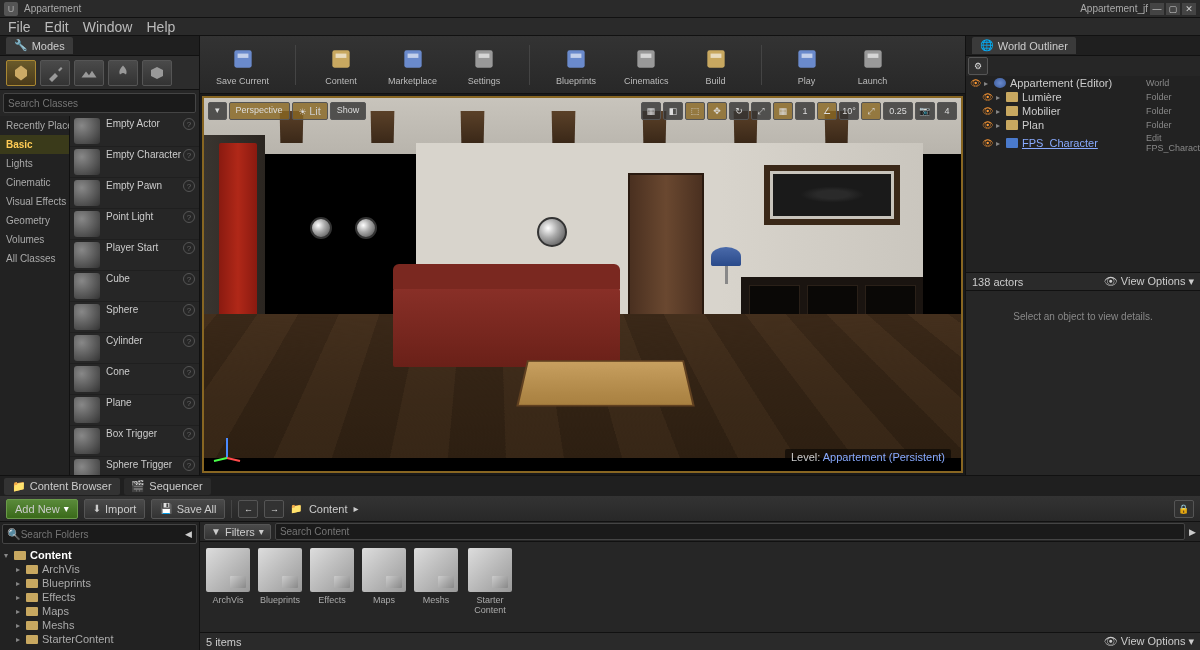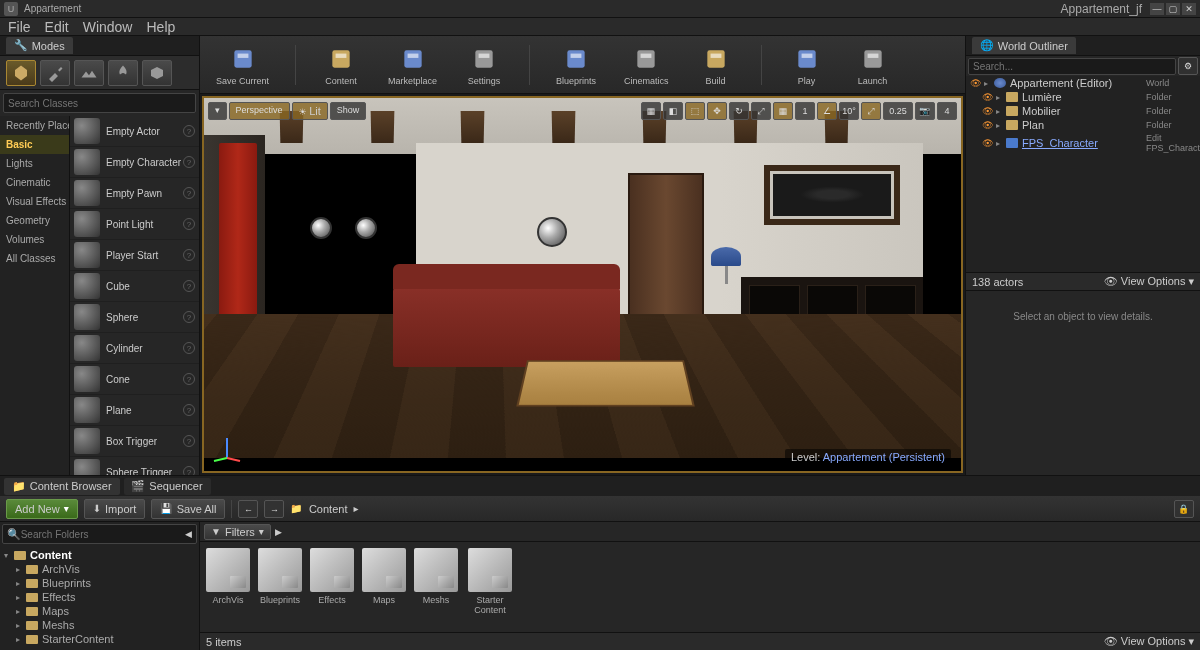--- a/index.html
+++ b/index.html
@@ -2,41 +2,41 @@
 <html><head>
 <meta charset="utf-8">
 <style>
 *{margin:0;padding:0;box-sizing:border-box;font-family:"Segoe UI",Tahoma,sans-serif;font-size:11px;color:#ccc;user-select:none}
 html,body{width:1200px;height:650px;background:#1a1a1a;overflow:hidden}
 .app{display:flex;flex-direction:column;height:100%}
 .titlebar{height:18px;background:#2a2a2a;display:flex;align-items:center;padding:0 4px;border-bottom:1px solid #111}
 .titlebar .logo{width:14px;height:14px;background:#555;border-radius:2px;margin-right:6px;display:flex;align-items:center;justify-content:center;font-size:9px;color:#aaa}
 .titlebar .title{flex:0 0 auto;font-size:10px;color:#aaa}
 .titlebar .spacer{flex:1}
-.titlebar .proj{font-size:12px;color:#aaa;margin-right:6px}
+.titlebar .proj{font-size:10px;color:#aaa;}
 .titlebar .winbtn{width:14px;height:12px;background:#444;margin-left:2px;display:flex;align-items:center;justify-content:center;font-size:9px;cursor:pointer}
 .menubar{height:18px;background:#2a2a2a;display:flex;align-items:center;padding:0 8px;border-bottom:1px solid #111}
 .menubar span{margin-right:14px;font-size:14px;color:#bbb;cursor:pointer}
 .mainrow{flex:1;display:flex;min-height:0}
 .leftcol{width:200px;display:flex;flex-direction:column;background:#262626;border-right:1px solid #111}
 .tabstrip{height:20px;background:#1f1f1f;display:flex;align-items:center;padding:0 6px;border-bottom:1px solid #111}
 .tabstrip .tab{background:#333;padding:2px 8px;border-radius:2px 2px 0 0;font-size:10px;margin-right:4px;display:flex;align-items:center;gap:4px}
 .tabstrip .tab.active{background:#3a3a3a}
 .modesicons{height:34px;background:#2c2c2c;display:flex;align-items:center;padding:0 6px;gap:4px;border-bottom:1px solid #111}
 .modesicons .mi{width:30px;height:26px;background:linear-gradient(#4a4a4a,#333);border:1px solid #555;border-radius:2px;display:flex;align-items:center;justify-content:center;cursor:pointer}
 .modesicons .mi.active{background:linear-gradient(#6a5a2a,#4a3a1a);border-color:#aa8833}
 .modesicons .mi svg{width:18px;height:18px;fill:#ccaa66}
 .searchbox{height:20px;background:#1a1a1a;margin:3px;border:1px solid #444;border-radius:2px;display:flex;align-items:center;padding:0 4px}
 .searchbox input{flex:1;background:none;border:none;color:#888;font-size:10px;outline:none}
 .catsplit{flex:1;display:flex;min-height:0}
 .catlist{width:70px;background:#222;border-right:1px solid #111;overflow:hidden}
 .catlist .cat{padding:4px 6px;font-size:10px;color:#aaa;cursor:pointer;white-space:nowrap}
 .catlist .cat.active{background:#3a3a1a;color:#ffcc55;font-weight:bold}
 .actorlist{flex:1;overflow-y:auto;background:#262626}
-.actorlist .ai{display:flex;align-items:center;padding:2px 4px;border-bottom:1px solid #1f1f1f;cursor:grab}
+.actorlist .ai{display:flex;padding:2px 4px;border-bottom:1px solid #1f1f1f;cursor:grab}
 .actorlist .ai .thumb{width:26px;height:26px;background:radial-gradient(circle at 30% 30%,#888,#333);border-radius:3px;margin-right:6px;flex-shrink:0;display:flex;align-items:center;justify-content:center}
 .actorlist .ai .lbl{flex:1;font-size:10px;color:#ccc}
 .actorlist .ai .q{width:12px;height:12px;border:1px solid #555;border-radius:50%;font-size:8px;color:#666;display:flex;align-items:center;justify-content:center}
 .centercol{flex:1;display:flex;flex-direction:column;background:#1a1a1a;min-width:0}
 .maintoolbar{height:58px;background:linear-gradient(#333,#282828);border-bottom:1px solid #111;display:flex;align-items:center;padding:0 10px;gap:16px}
 .tbtn{display:flex;flex-direction:column;align-items:center;padding:2px 6px;cursor:pointer;border-radius:2px;min-width:50px}
 .tbtn .ico{width:30px;height:30px;display:flex;align-items:center;justify-content:center}
 .tbtn .ico svg{width:26px;height:26px}
 .tbtn .tl{font-size:9px;color:#bbb;margin-top:2px;white-space:nowrap}
 .tsep{width:1px;height:40px;background:#444;margin:0 4px}
@@ -408,21 +408,20 @@
 
     <div class="rightcol">
       <div class="outliner">
         <div class="tabstrip">
             <div class="tab active">
               <span>🌐</span>
               <span>World Outliner</span>
             </div>
           </div>
         <div class="searchrow">
-          <input placeholder="Search..." style="">
           <div class="vpbi">⚙</div>
         </div>
         <div class="outtree" id="outtree">
             <div class="row" style="padding-left: 4px;">
               <span class="eye">👁</span>
               <span class="tri">▸</span>
               <span class="fico world"></span>
               <span class="nm">Appartement (Editor)</span>
               <span class="tp">World</span>
             </div>
@@ -528,20 +527,21 @@
             <div class="tn" style="padding-left: 14px;">
               <span style="width:10px;font-size:8px;color:#888">▸</span>
               <span class="fico"></span>
               <span style="color:#aaa">StarterContent</span>
             </div>
           </div>
       </div>
       <div class="cbassets">
         <div class="filterrow">
           <div class="btn" style="padding:1px 6px">▼ <span>Filters</span> ▾</div>
+          <input placeholder="Search Content" style="">
           <span style="font-size:9px">▶</span>
         </div>
         <div class="assetgrid" id="assetgrid">
             <div class="asset">
               <div class="th"></div>
               <div class="al">ArchVis</div>
             </div>
             <div class="asset">
               <div class="th"></div>
               <div class="al">Blueprints</div>

